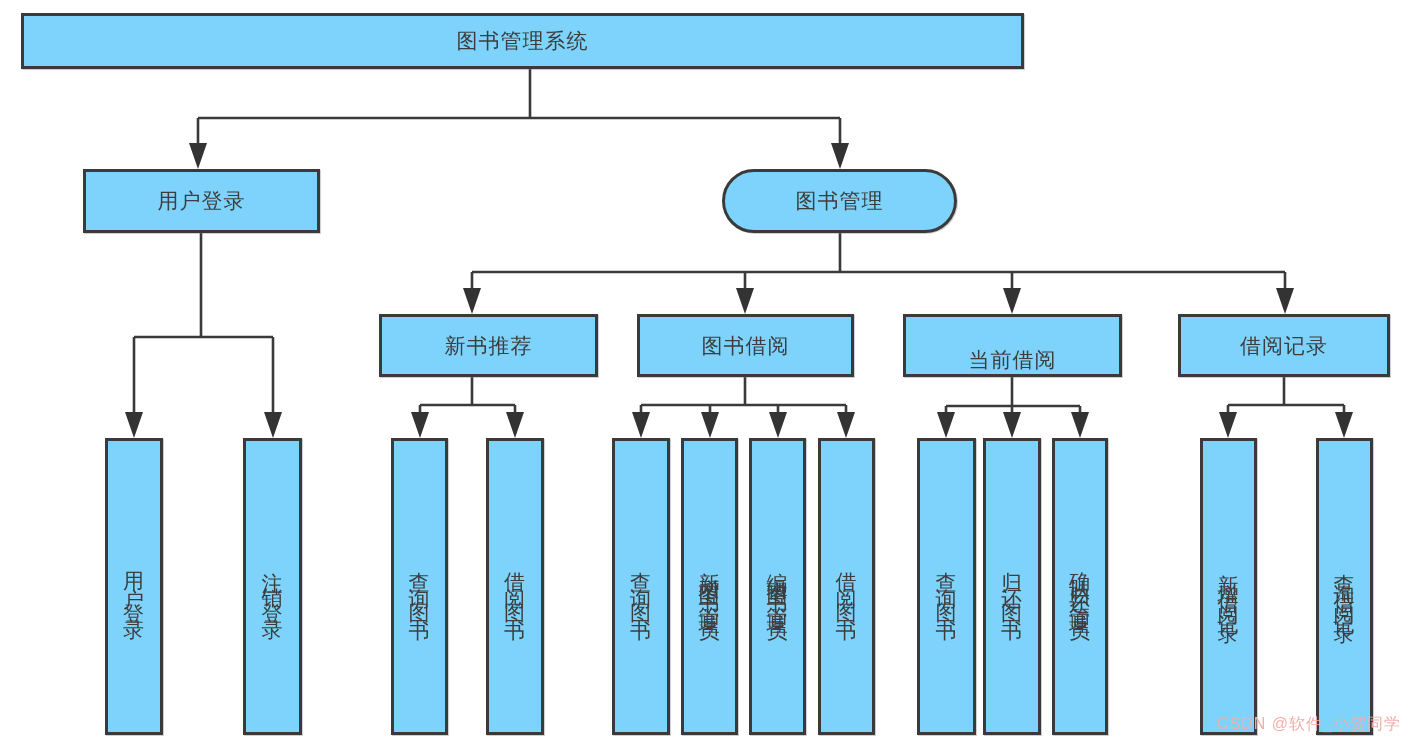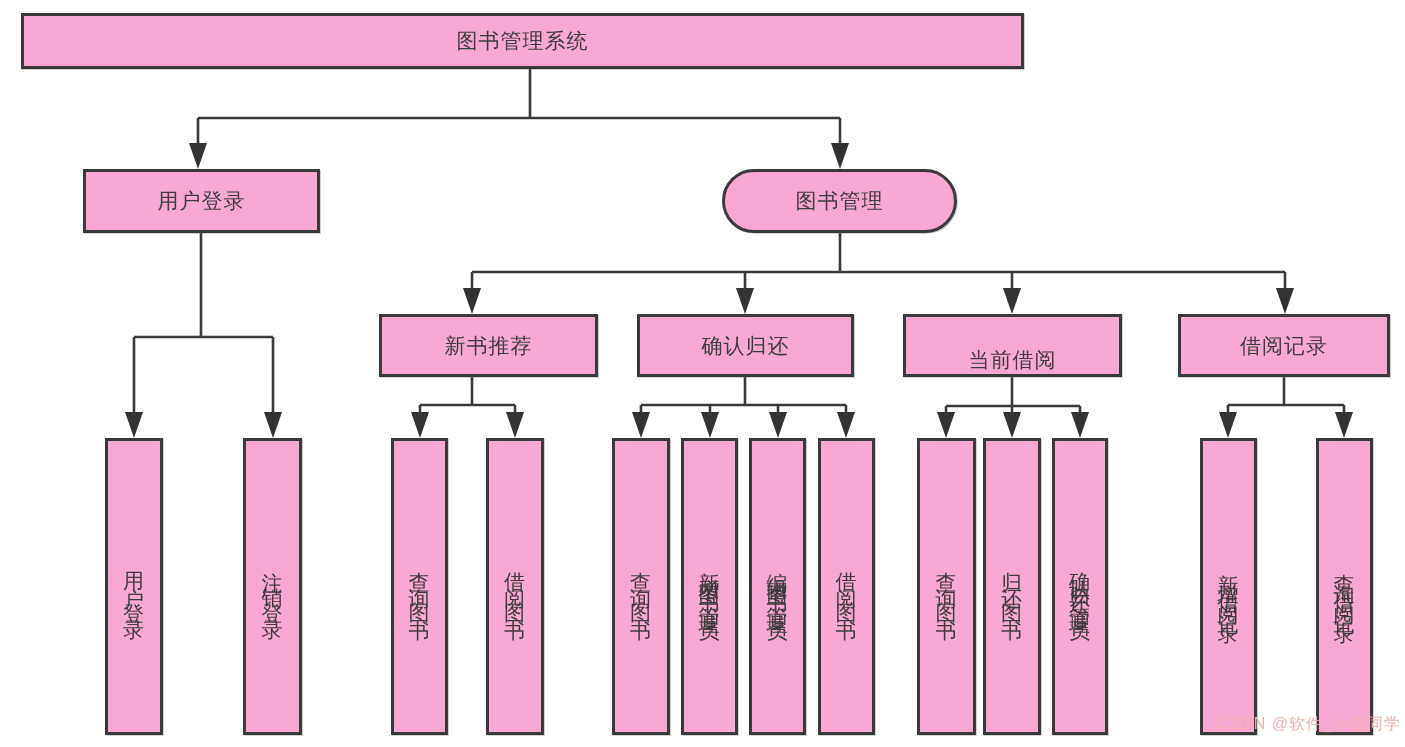--- a/index.html
+++ b/index.html
@@ -4,21 +4,21 @@
 <style>
   html,body{margin:0;padding:0;}
   body{
     width:1405px;height:747px;position:relative;background:#ffffff;
     font-family:"Liberation Sans","DejaVu Sans",sans-serif;
     overflow:hidden;
   }
   #stage{position:absolute;left:0;top:0;width:1405px;height:747px;}
   #connector-layer{position:absolute;left:0;top:0;z-index:1;}
   .node{
-    position:absolute;box-sizing:border-box;background:#f9a8d4;
+    position:absolute;box-sizing:border-box;background:#7dd3fc;
     border:3px solid #3a3a3a;color:#3d3d3d;z-index:2;
     display:flex;align-items:center;justify-content:center;
     font-size:21px;letter-spacing:1px;
     box-shadow:1px 1px 0 rgba(120,120,120,.35);
   }
   .leaf{
     width:58px;top:438px;height:297px;
   }
   .v-label{
     writing-mode:vertical-rl;text-orientation:mixed;
@@ -61,21 +61,21 @@
     <span class="h-label">用户登录</span>
   </div>
   <div class="node" style="left:722px;top:169px;width:235px;height:64px;border-radius:32px;">
     <span class="h-label">图书管理</span>
   </div>
 
   <div class="node" style="left:379px;top:314px;width:219px;height:63px;">
     <span class="h-label">新书推荐</span>
   </div>
   <div class="node" style="left:637px;top:314px;width:217px;height:63px;">
-    <span class="h-label">确认归还</span>
+    <span class="h-label">图书借阅</span>
   </div>
   <div class="node" style="left:903px;top:314px;width:219px;height:63px;align-items:flex-end;">
     <span class="h-label">当前借阅</span>
   </div>
   <div class="node" style="left:1178px;top:314px;width:212px;height:63px;">
     <span class="h-label">借阅记录</span>
   </div>
 
   <div class="node leaf" style="left:105px;width:58px;">
     <span class="v-label" style="letter-spacing: 16px;">用户登录</span>

